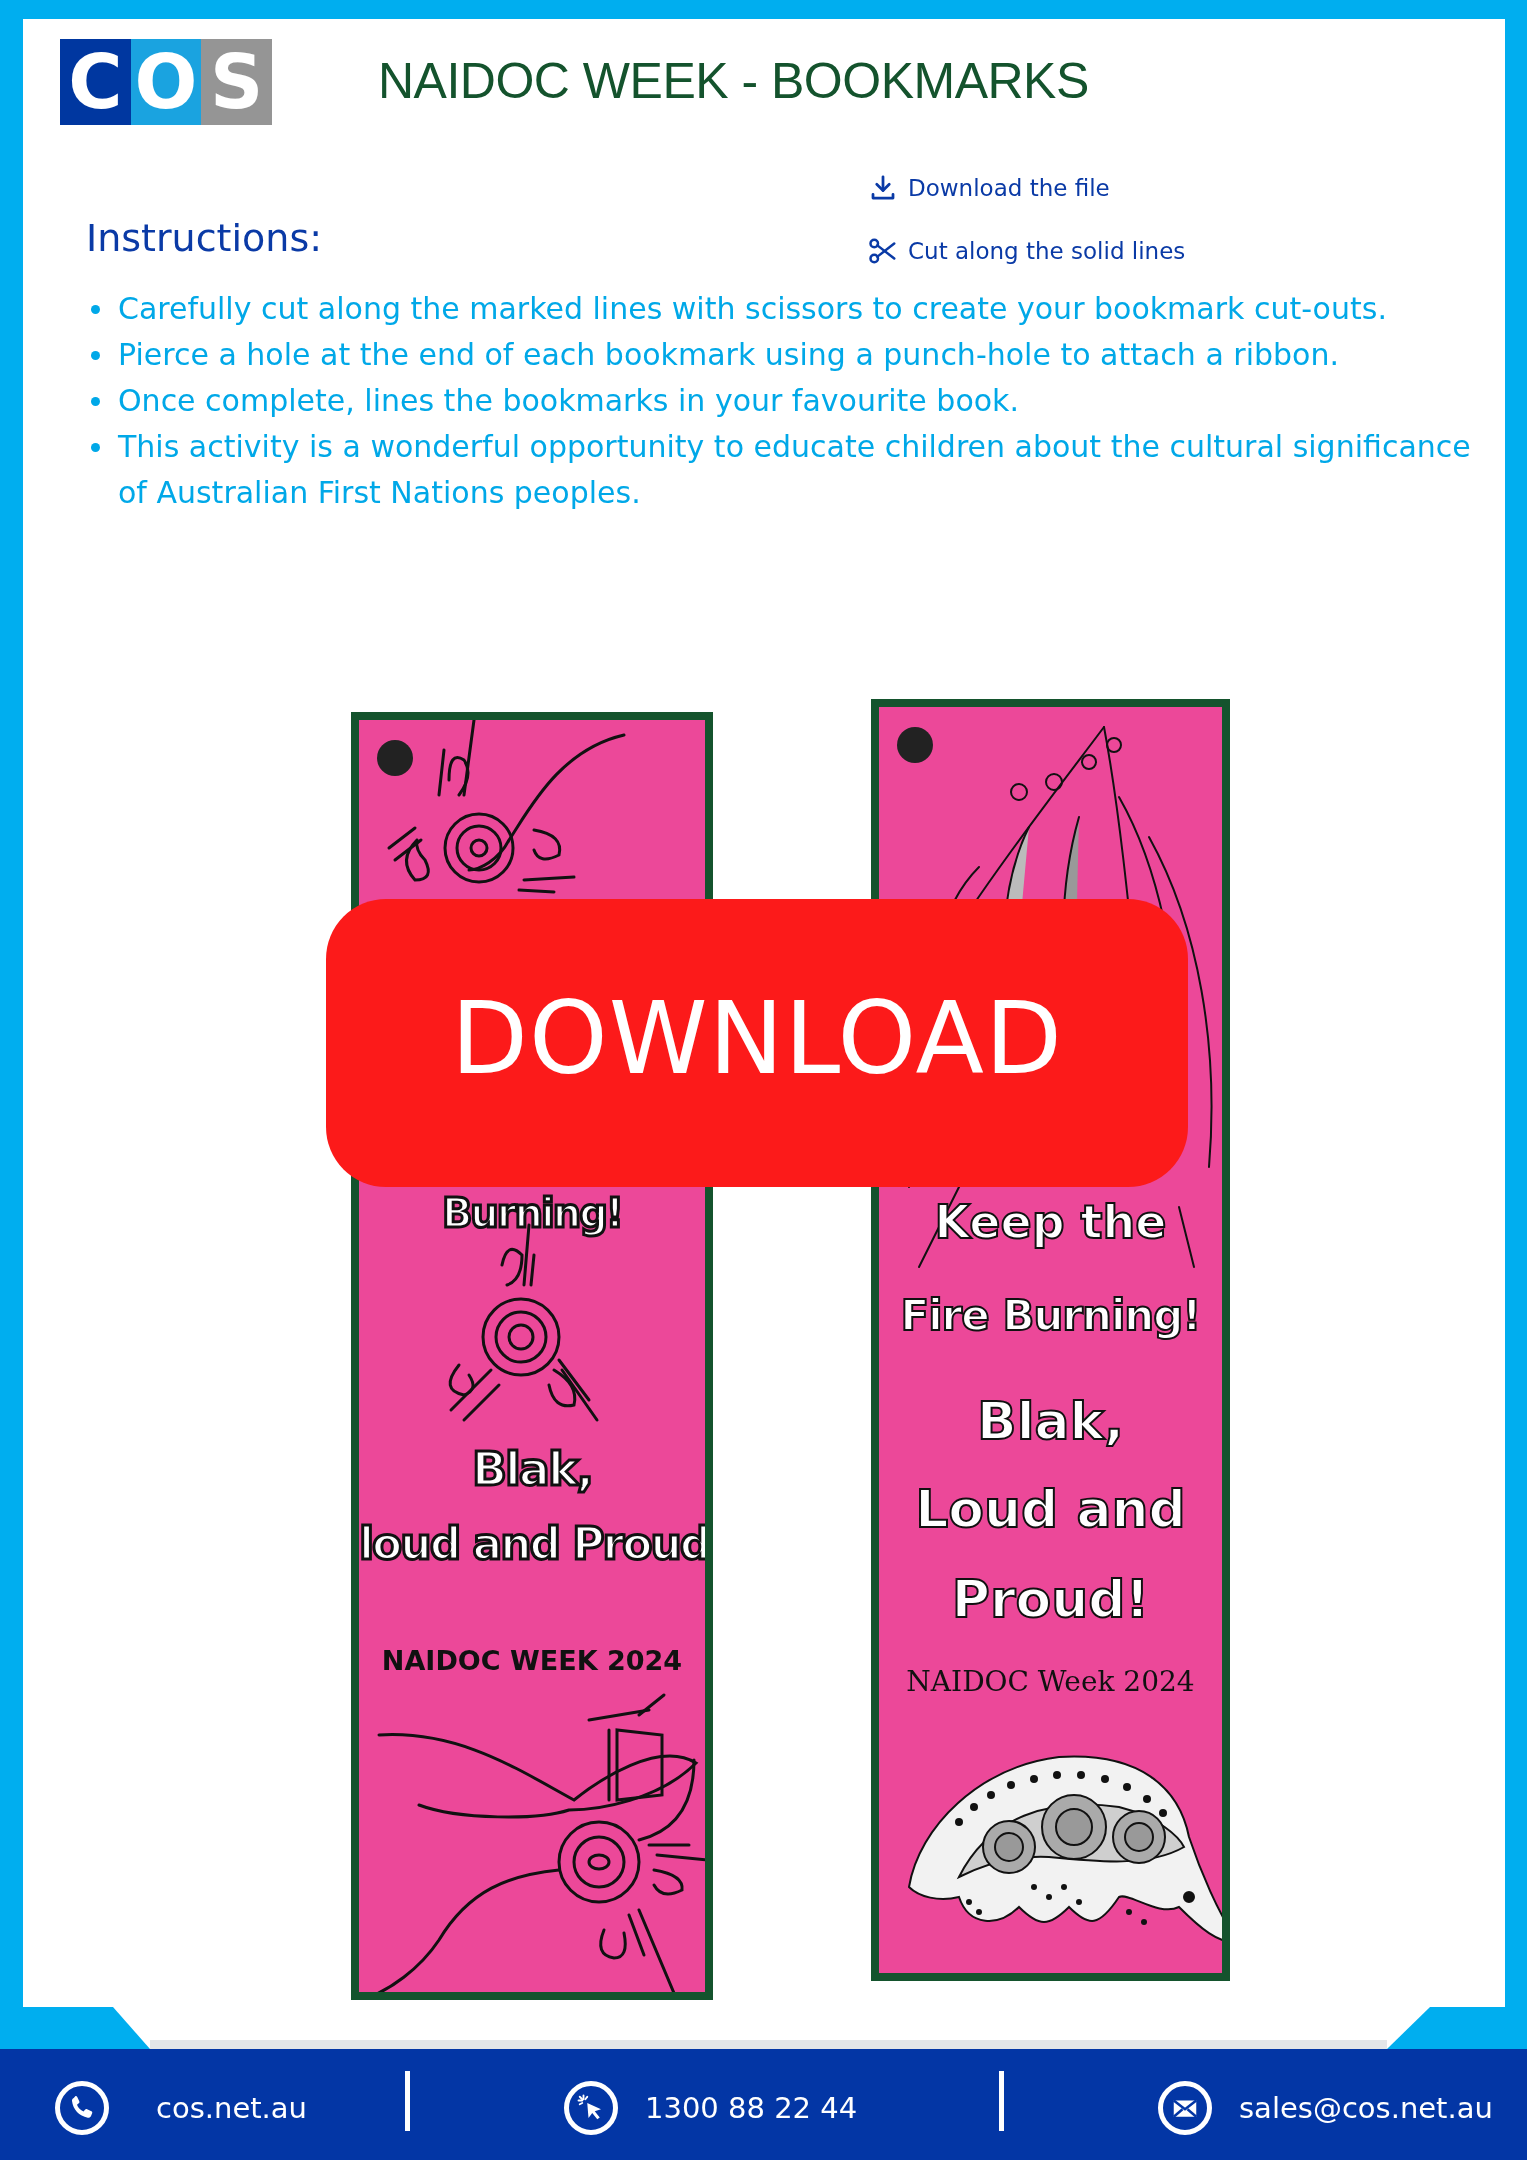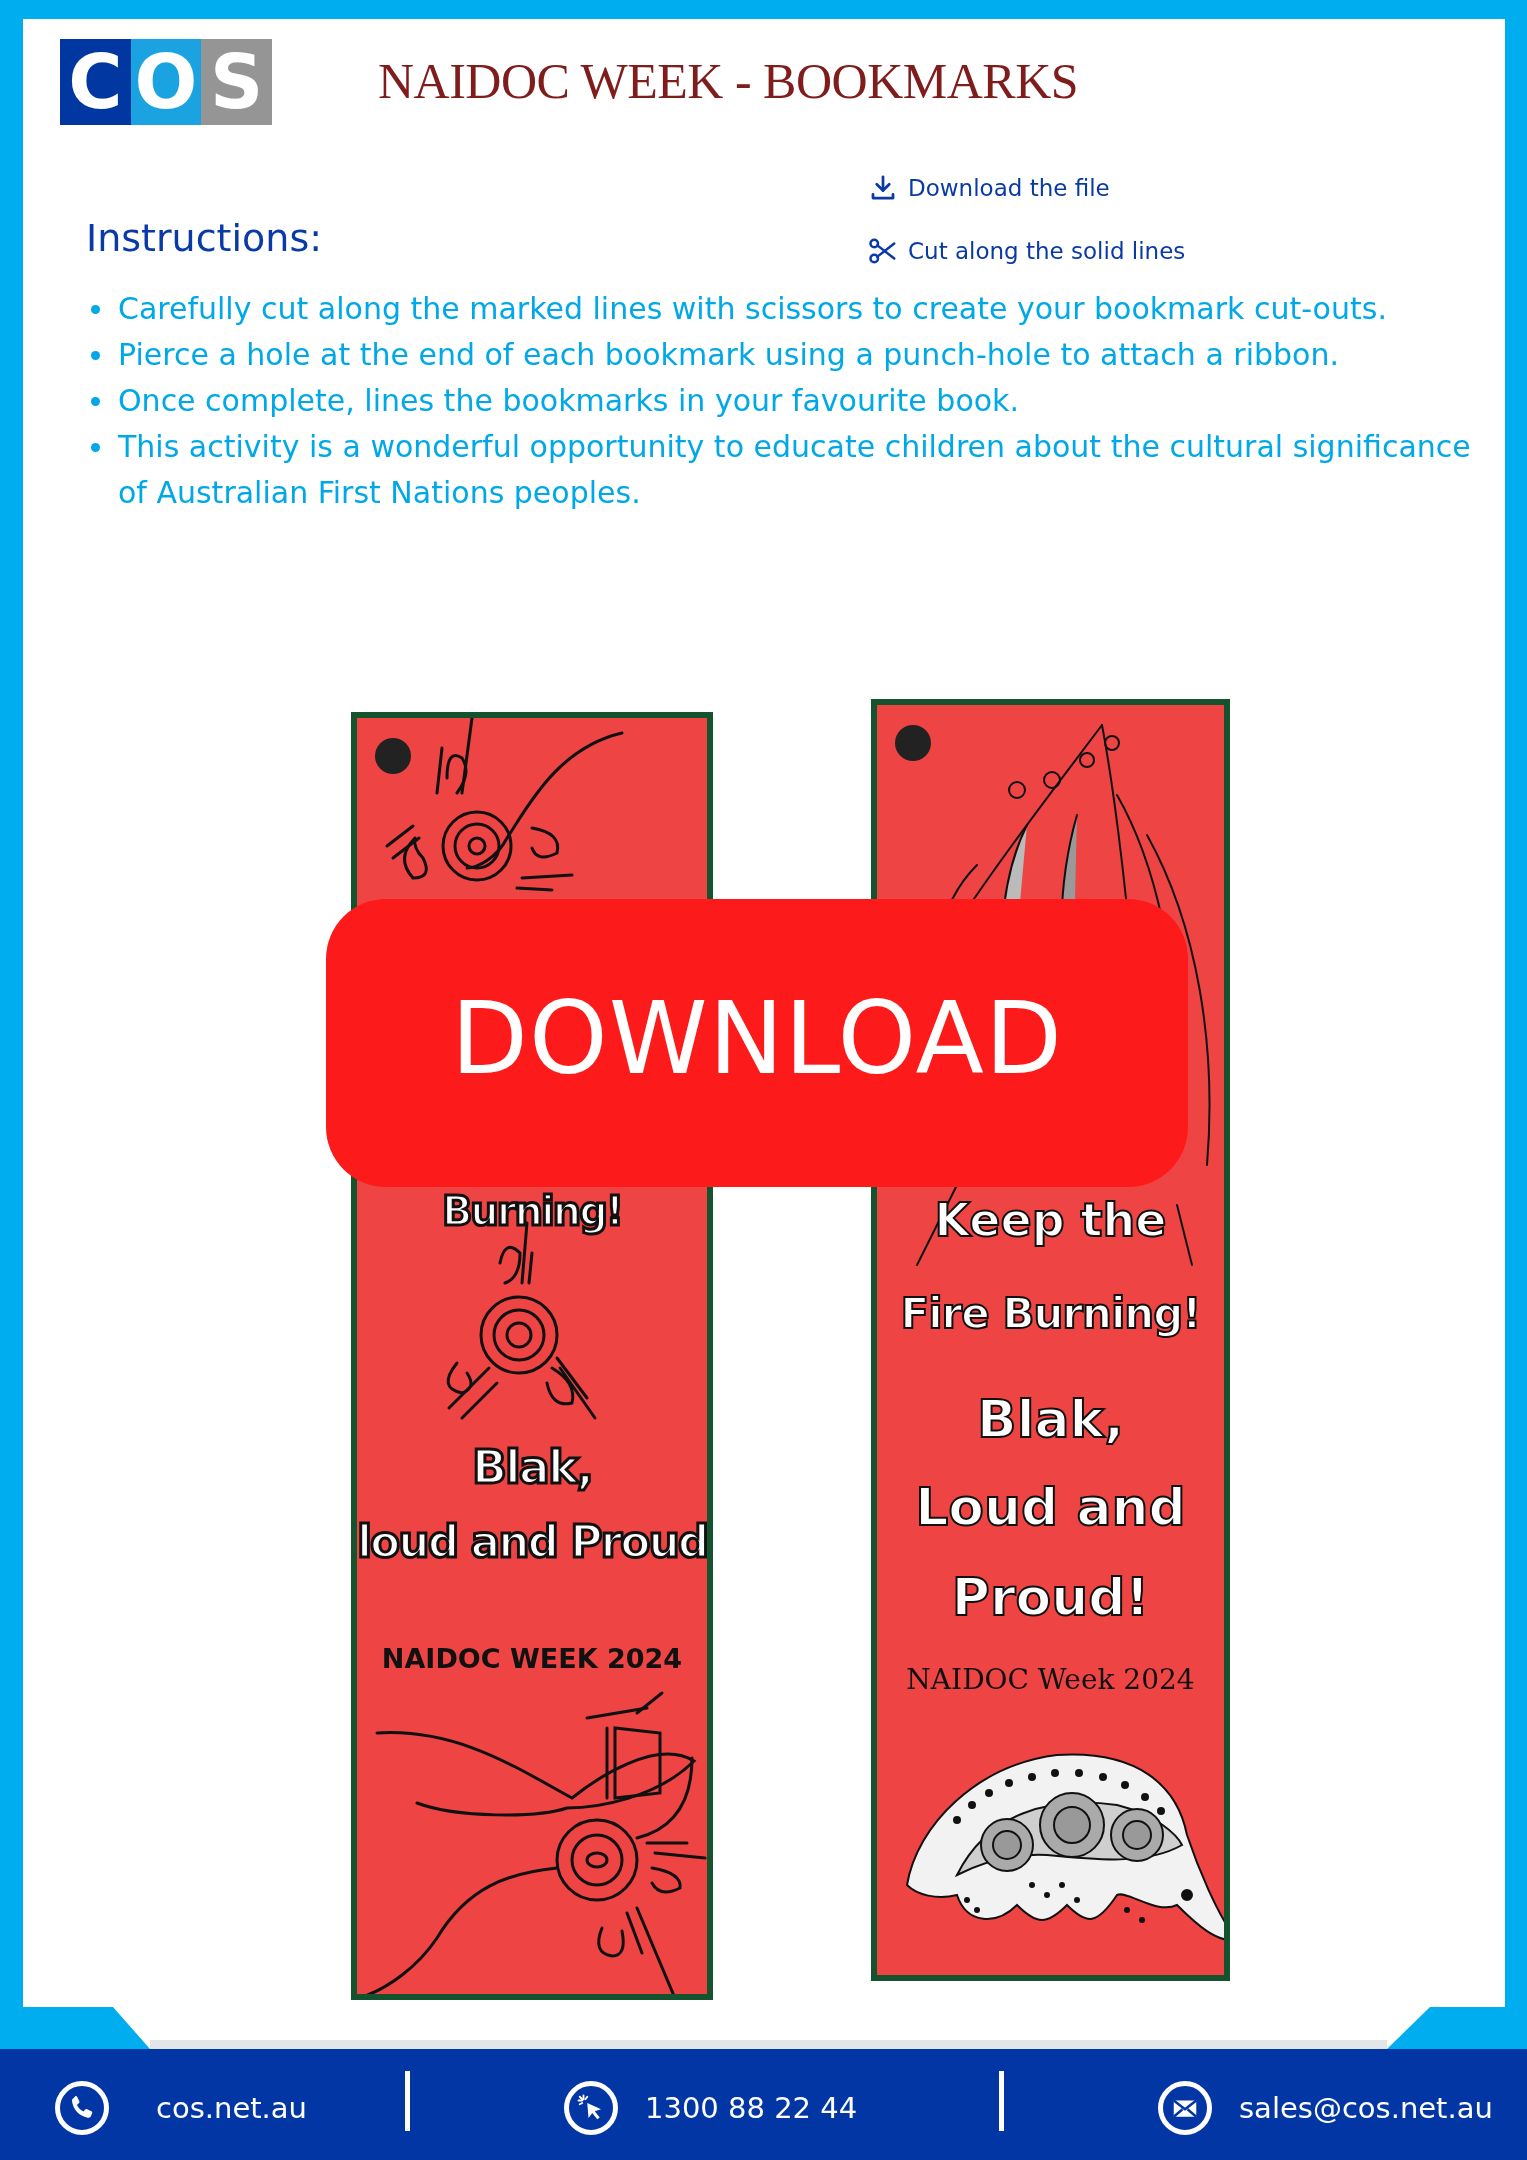--- a/index.html
+++ b/index.html
@@ -26,22 +26,22 @@
     flex: 1; display: flex; align-items: center; justify-content: center;
     color: #fff; font-family: "DejaVu Sans", sans-serif; font-weight: bold; font-size: 74px;
     line-height: 1;
   }
   .logo .c { background: #0037a0; }
   .logo .o { background: #1aa3e0; }
   .logo .s { background: #959595; }
 
   .title {
     position: absolute; left: 378px; top: 52px; margin: 0;
-    font-family: Liberation Serif, serif; font-weight: normal;
-    font-size: 50px; color: #7f1d1d; letter-spacing: -0.5px; white-space: nowrap;
+    font-family: Liberation Sans, sans-serif; font-weight: normal;
+    font-size: 50px; color: #14532d; letter-spacing: -0.5px; white-space: nowrap;
   }
 
   .aside { position: absolute; left: 868px; top: 170px; color: #0a3aa6; font-size: 23px; }
   .aside .row { display: flex; align-items: center; height: 36px; margin-bottom: 27px; cursor: pointer; }
   .aside svg { width: 30px; height: 30px; margin-right: 10px; }
 
   .instr-title {
     position: absolute; left: 86px; top: 216px; margin: 0; font-weight: normal;
     font-size: 38px; color: #0a3aa6;
   }
@@ -50,21 +50,21 @@
     color: #00a8e8; font-size: 30px; line-height: 46px; list-style: none;
   }
   .bullets li { position: relative; }
   .bullets li::before {
     content: ""; position: absolute; left: -27px; top: 19px; width: 9px; height: 9px; border-radius: 50%;
     background: #00a8e8;
   }
 
   
   .bookmark {
-    position: absolute; background: #ef4444; border: 6px solid #14532d; box-sizing: border-box; overflow: hidden;
+    position: absolute; background: #ec4899; border: 8px solid #14532d; box-sizing: border-box; overflow: hidden;
   }
   .bm-left { left: 351px; top: 712px; width: 362px; height: 1288px; }
   .bm-right { left: 871px; top: 699px; width: 359px; height: 1282px; }
   .hole { position: absolute; width: 36px; height: 36px; border-radius: 50%; background: #222; left: 18px; top: 20px; }
   .bm-art { position: absolute; left: 0; top: 0; }
   .bm-text {
     position: absolute; left: 0; right: 0; text-align: center; color: #fff;
     -webkit-text-stroke: 2px #111; font-weight: bold; white-space: nowrap;
   }
   .bm-left .bm-text { font-family: "DejaVu Sans", sans-serif; letter-spacing: -2px; -webkit-text-stroke: 3px #111; }

